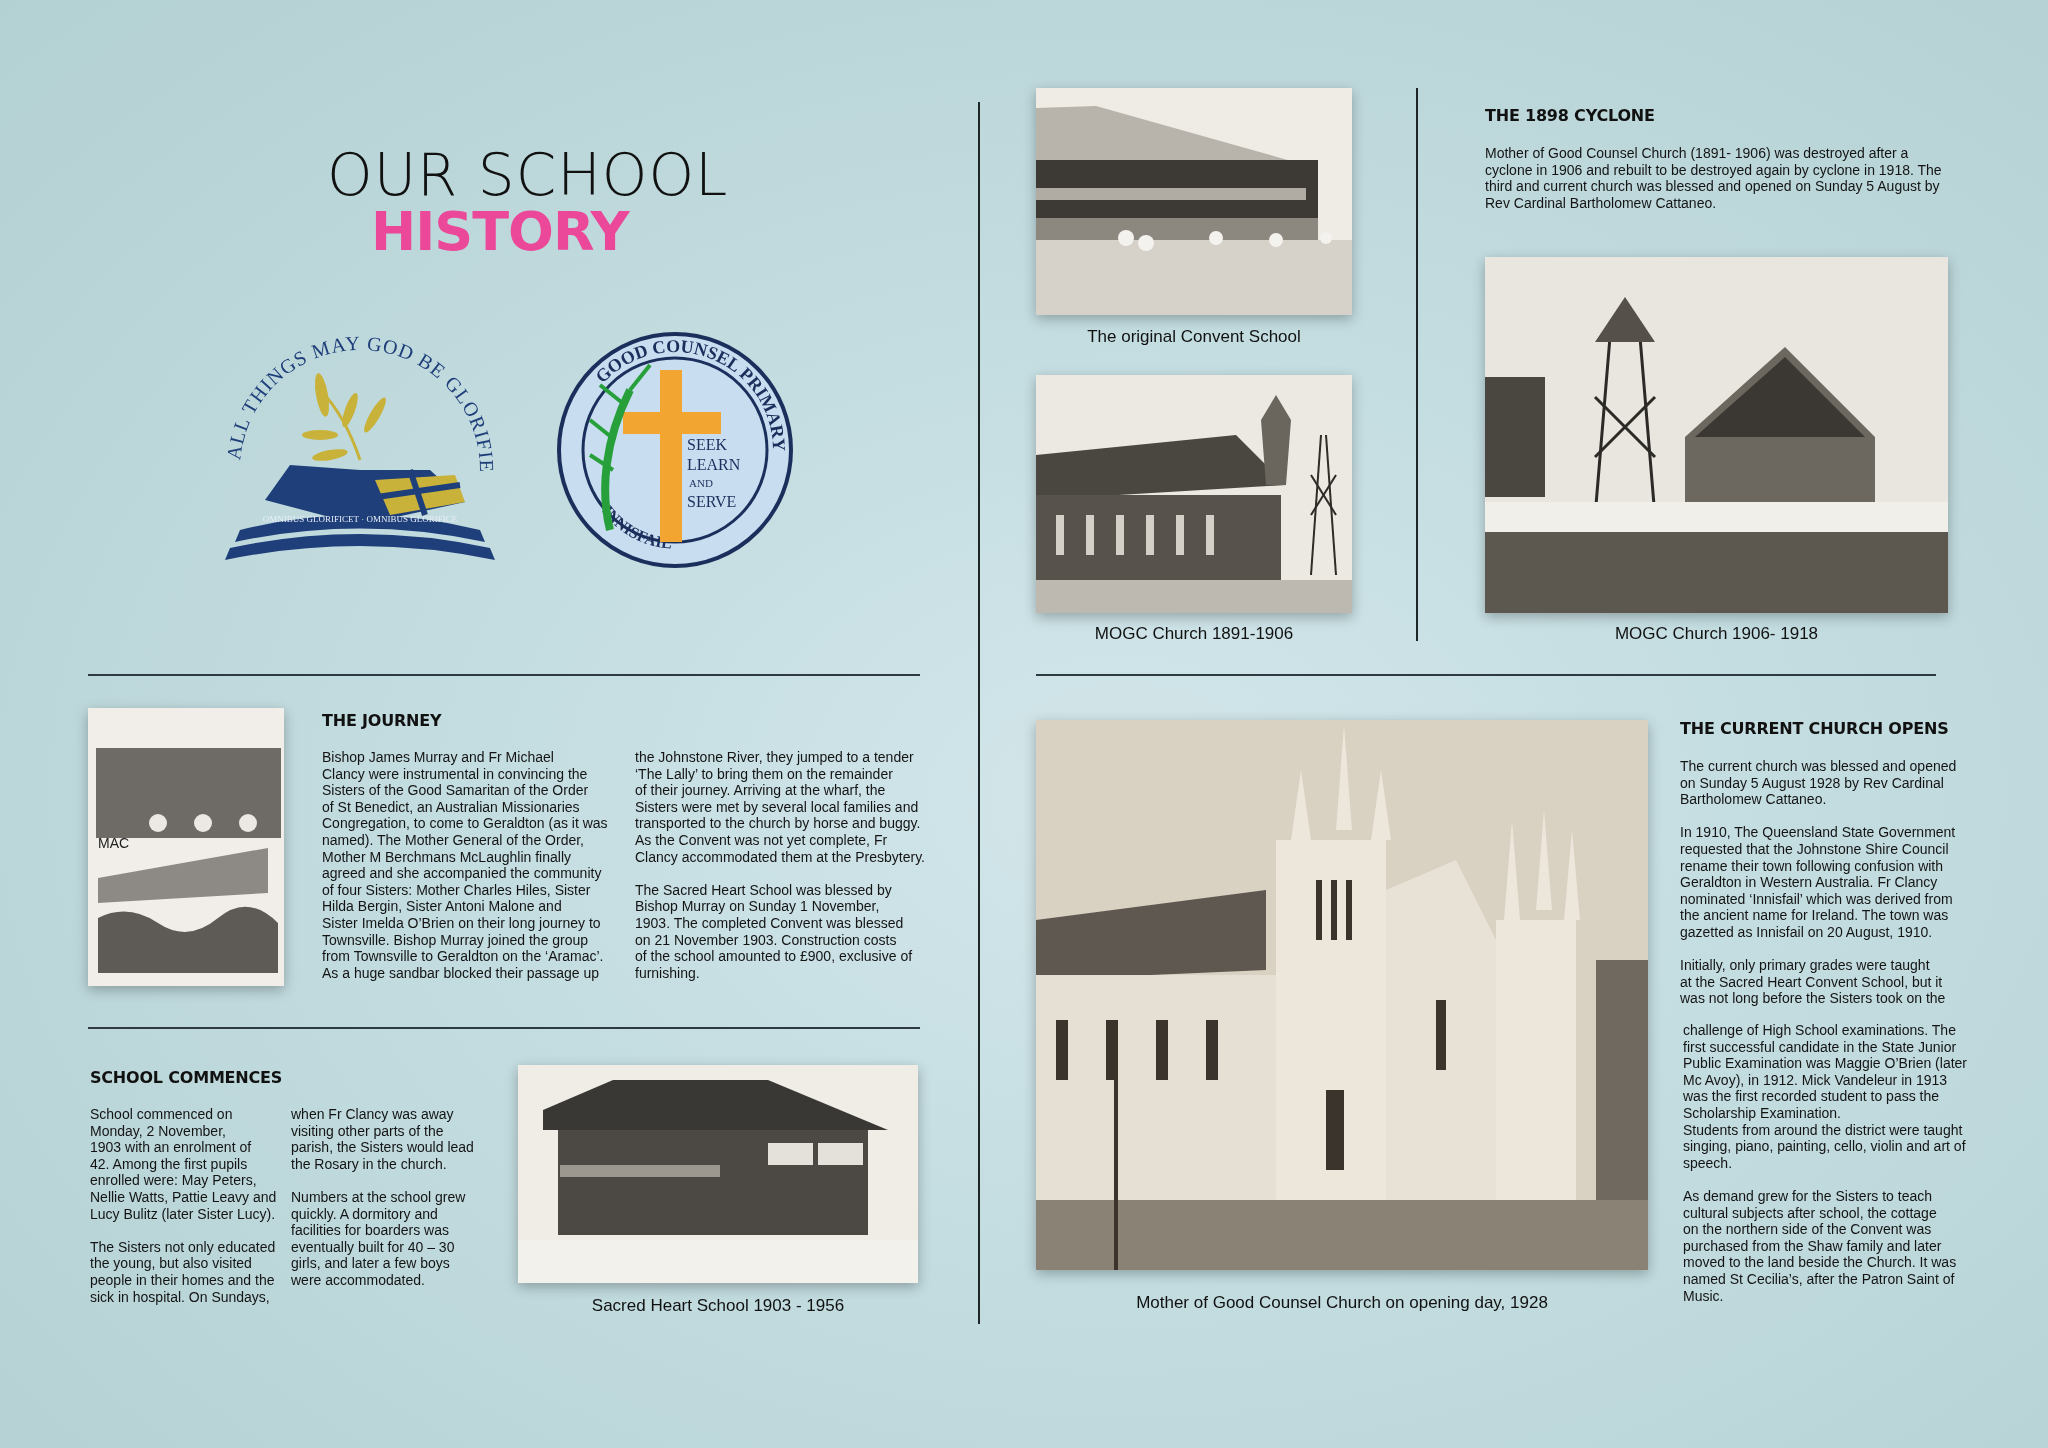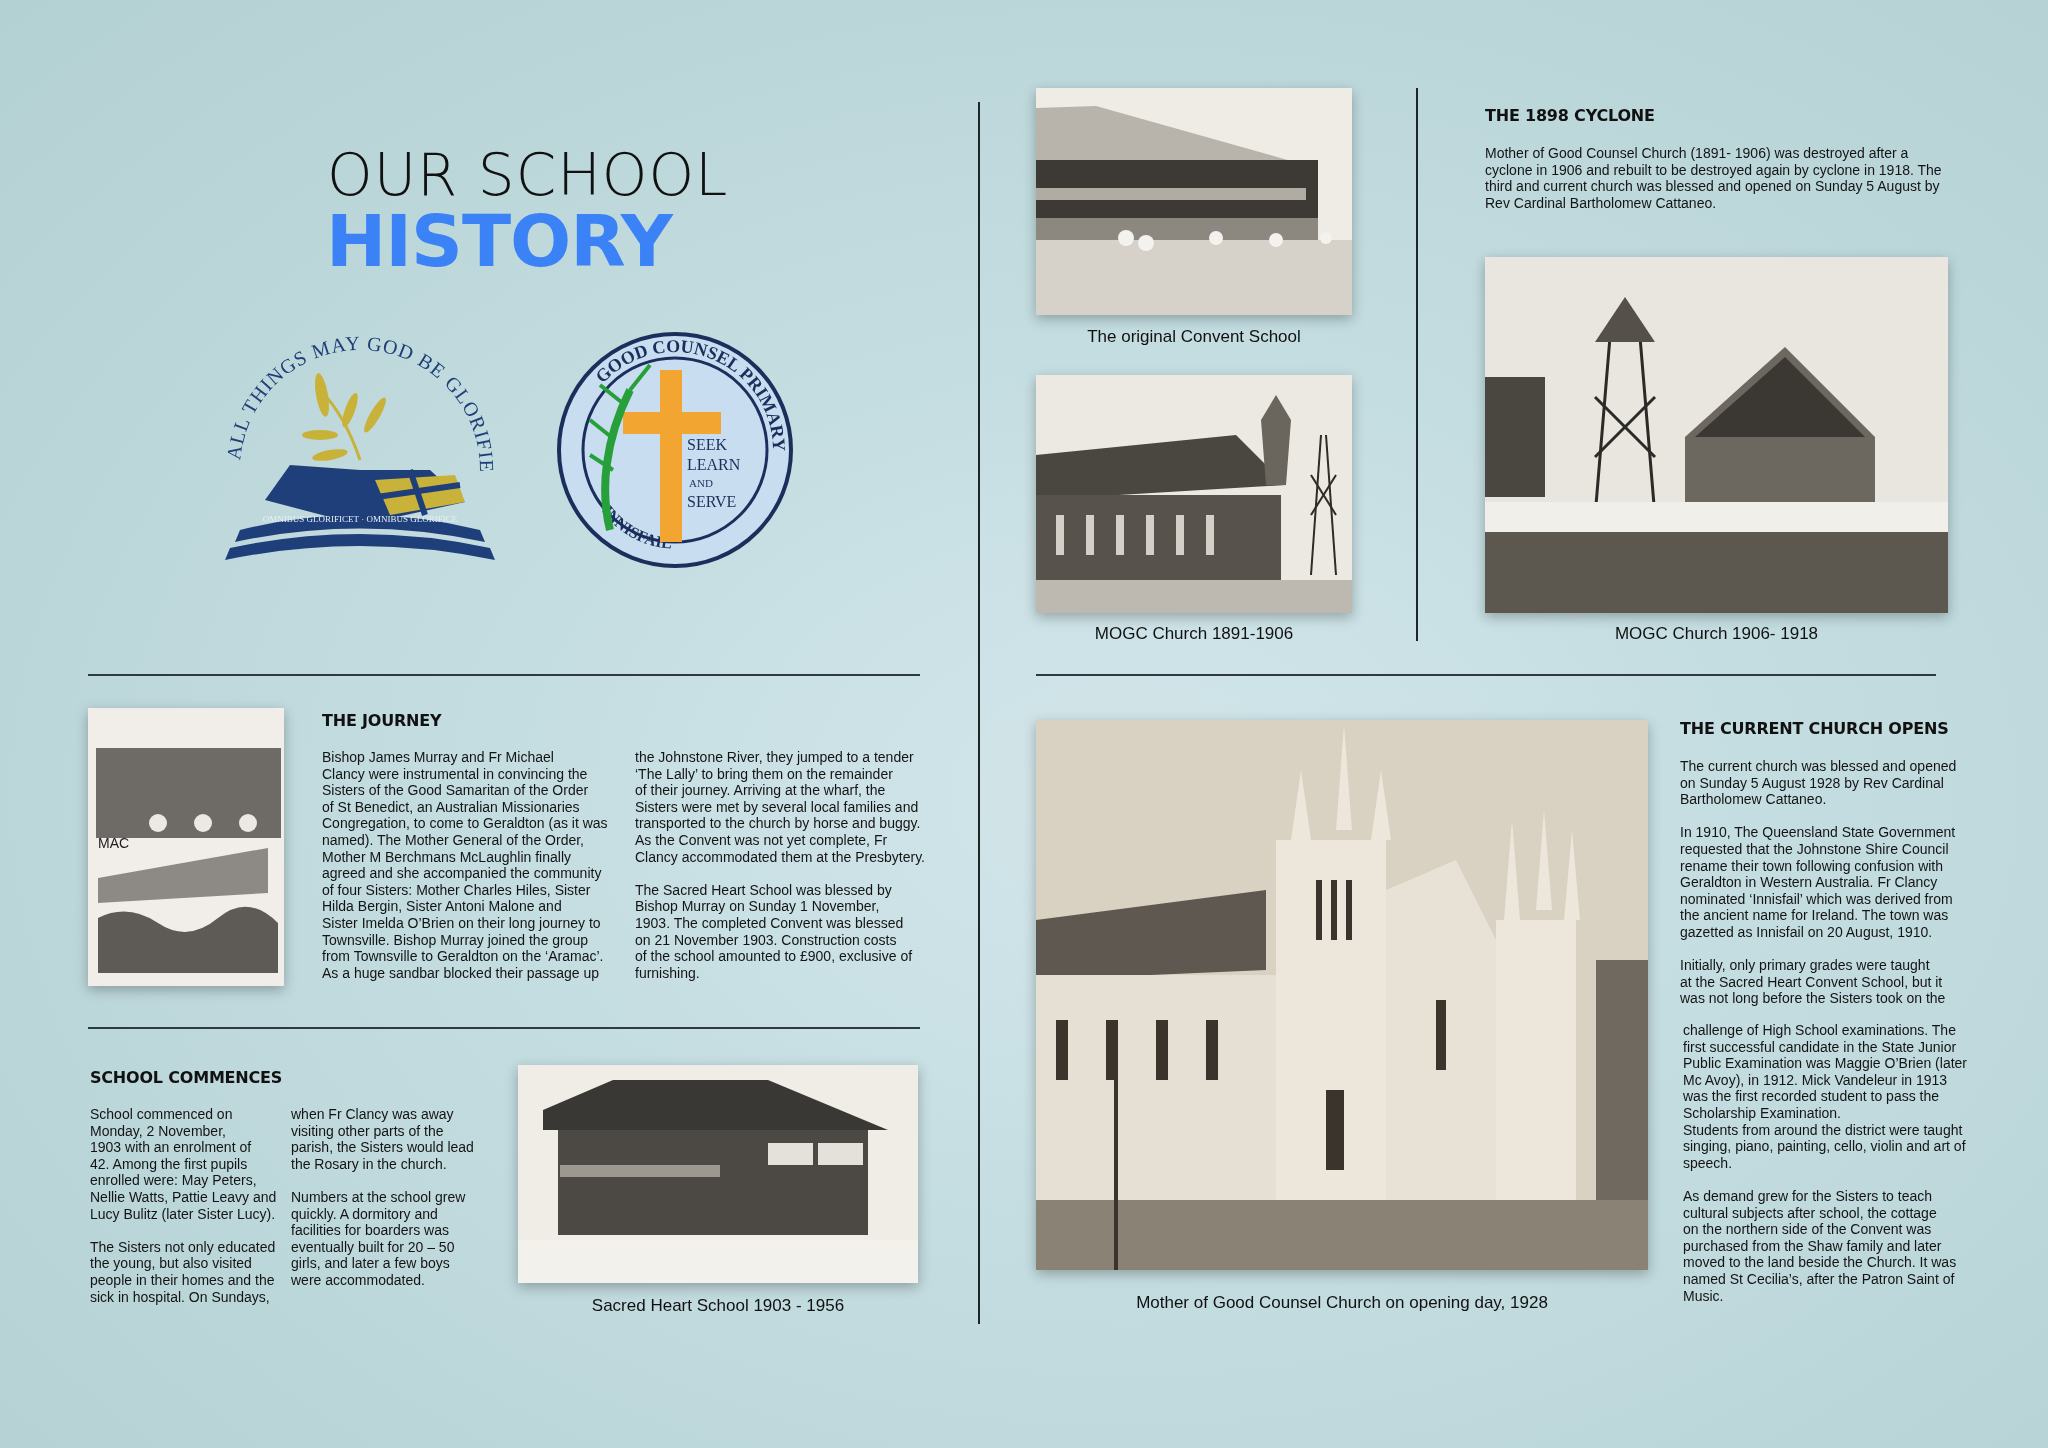--- a/index.html
+++ b/index.html
@@ -3,21 +3,21 @@
   <meta charset="utf-8">
   <style>
     html, body { margin:0; padding:0; }
     body {
       width:2048px; height:1448px; position:relative; overflow:hidden;
       background: radial-gradient(ellipse at 55% 55%, #d3e6ea 0%, #c4dde1 40%, #b3d0d2 100%);
       font-family: "Liberation Sans", sans-serif; color:#111;
     }
     .abs { position:absolute; }
     .title-light { font-family:"DejaVu Sans", sans-serif; font-weight:300; font-size:58px; letter-spacing:1px; color:#111; line-height:1; }
-    .title-bold { font-family:"DejaVu Sans", sans-serif; font-weight:bold; font-size:72px; letter-spacing:-1px; color:#3b82f6; line-height:1; }
+    .title-bold { font-family:"DejaVu Sans", sans-serif; font-weight:bold; font-size:54px; letter-spacing:-1px; color:#ec4899; line-height:1;margin-left:45px; }
     .heading { font-family:"DejaVu Sans", sans-serif; font-weight:bold; font-size:16px; color:#111; letter-spacing:-0.2px; }
     .body-text { font-size:14px; line-height:16.6px; color:#141414; white-space:pre-line; }
     .caption { font-size:17px; color:#111; text-align:center; }
     .rule-h { background:#2e3b3e; height:2px; }
     .rule-v { background:#1e2628; width:2px; }
     .photo { box-shadow: 0 4px 12px rgba(0,0,0,0.28); overflow:hidden; }
     .photo svg { width:100%; height:100%; display:block; }
   </style>
 </head>
 <body>
@@ -209,21 +209,21 @@
 people in their homes and the
 sick in hospital.  On Sundays,</div>
 <div class="abs body-text" style="left:291px; top:1106px; width:190px;">when Fr Clancy was away
 visiting other parts of the
 parish, the Sisters would lead
 the Rosary in the church.
 
 Numbers at the school grew
 quickly. A dormitory and
 facilities for boarders was
-eventually built for 20 – 50
+eventually built for 40 – 30
 girls, and later a few boys
 were accommodated.</div>
 
 <div class="abs photo" style="left:518px; top:1065px; width:400px; height:218px;">
   <svg viewBox="0 0 400 218" preserveAspectRatio="none">
     <rect width="400" height="218" fill="#f0ede7"></rect>
     <polygon points="25,45 95,15 250,15 370,65 25,65" fill="#3a3834"></polygon>
     <rect x="40" y="65" width="310" height="105" fill="#4c4944"></rect>
     <rect x="42" y="100" width="160" height="12" fill="#9c978f"></rect>
     <g fill="#e4e1db">

